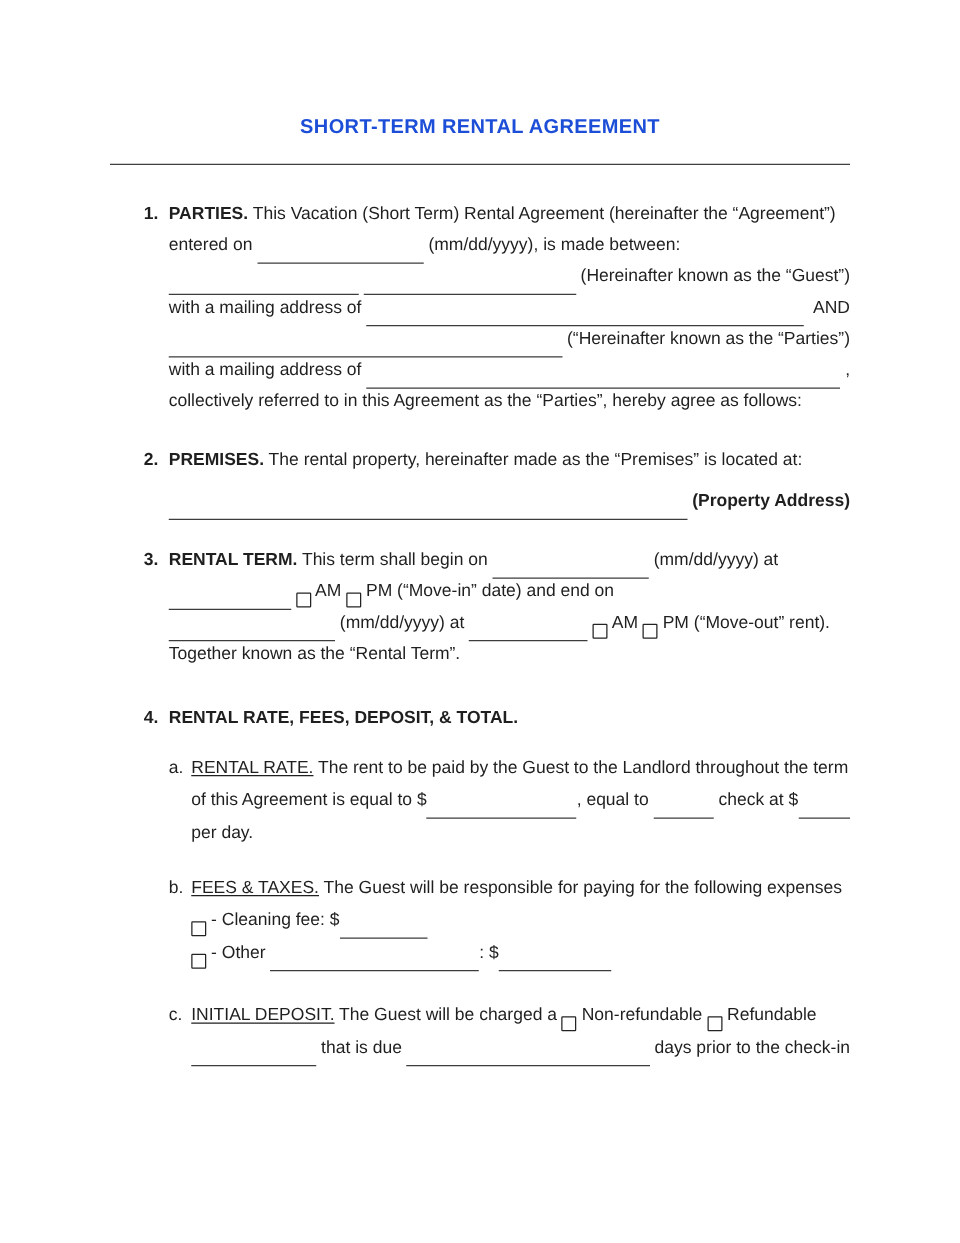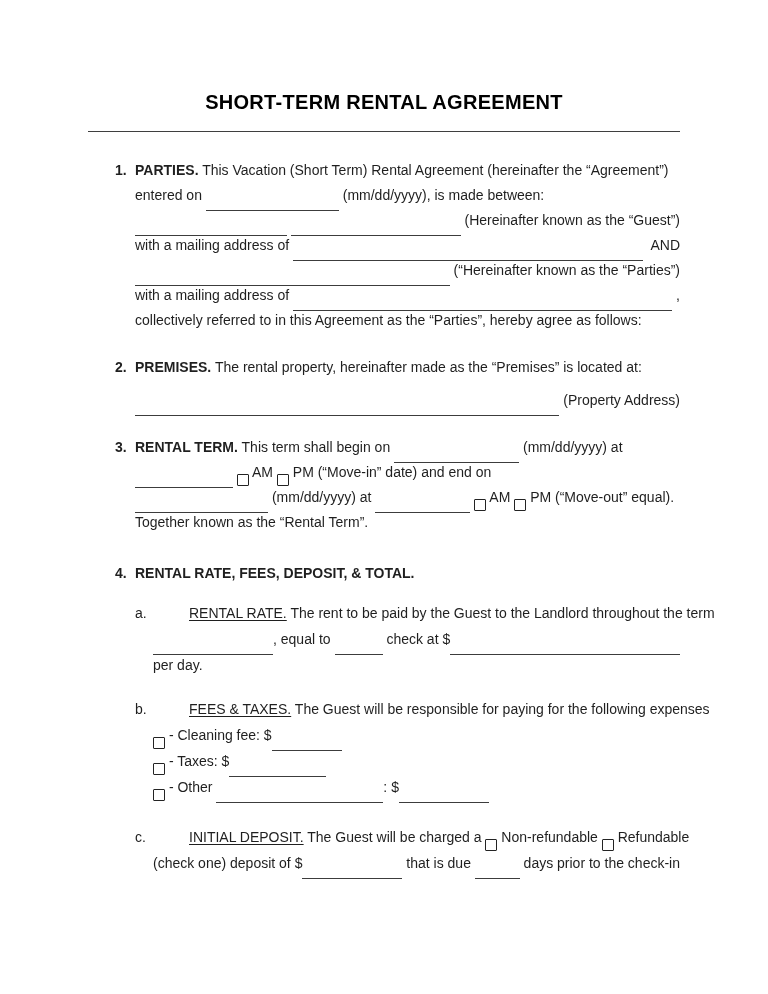--- a/index.html
+++ b/index.html
@@ -9,50 +9,50 @@
     font-family:"Liberation Sans", sans-serif;
     font-size:14px;
     color:#1f1f1f;
     overflow:hidden;
   }
   .page { box-sizing:border-box; width:768px; height:994px; padding:0 88px; }
 
   h1.title {
     margin:0; padding-top:88px;
     text-align:center;
-    font-size:20px; font-weight:bold; letter-spacing:.3px;
+    font-size:16px; font-weight:bold; letter-spacing:.3px;
     line-height:28px;
-    color:#000000;
+    color:#1d4ed8;
   }
   .rule { border:none; border-top:1.3px solid #3f3f3f; margin:15px 0 0 0; }
 
   #sections { margin-top:26px; }
 
   .sec { display:flex; }
   .sec + .sec { margin-top:22px; }
   #sections .sec:nth-child(4) { margin-top:26px; }
 
   .num  { flex:none; width:20px; margin-left:27px; font-weight:bold; line-height:25px; }
   .body { flex:1; min-width:0; }
 
   .line { display:flex; align-items:flex-end; white-space:pre; line-height:25px; }
   .line > span { flex:0 0 auto; }
 
   
-  #sections .sec:nth-child(2) .line:nth-child(2) { margin-top:8px; }
+  #sections .sec:nth-child(2) .line:nth-child(2) { margin-top:8px;font-weight:bold; }
 
   .sub { display:flex; }
   .body > .sub:nth-child(2) { margin-top:14px; }
   .body > .sub:nth-child(3) { margin-top:18px; }
   .body > .sub:nth-child(4) { margin-top:24px; }
   .letter { flex:none; width:18px; line-height:26px; }
   .sub .line { line-height:26px; }
 
   .b { font-weight:bold; }
-  .u { text-decoration:underline; text-underline-offset:2px; text-decoration-thickness:1.2px;margin-left:36px; }
+  .u { text-decoration:underline; text-underline-offset:2px; text-decoration-thickness:1.2px; }
 
   .blank {
     display:inline-block; height:0;
     border-bottom:1.3px solid #3c3c3c;
     position:relative; top:3px;
   }
   .blank.fill { flex:1 1 auto; }
 
   .checkbox {
     display:inline-block; width:10px; height:10px;
@@ -85,48 +85,47 @@
         <div class="body">
           <div class="line"><span class="b">PREMISES.</span><span> The rental property, hereinafter made as the “Premises” is located at:</span></div>
           <div class="line"><span class="blank fill"></span><span> (Property Address)</span></div>
         </div>
       </div>
       <div class="sec">
         <span class="num">3.</span>
         <div class="body">
           <div class="line"><span class="b">RENTAL TERM.</span><span> This term shall begin on </span><span class="blank" style="width: 125px;"></span><span> (mm/dd/yyyy) at</span></div>
           <div class="line"><span class="blank" style="width: 98px;"></span><span> </span><span class="checkbox"></span><span> AM </span><span class="checkbox"></span><span> PM (“Move-in” date) and end on</span></div>
-          <div class="line"><span class="blank" style="width: 133px;"></span><span> (mm/dd/yyyy) at </span><span class="blank" style="width: 95px;"></span><span> </span><span class="checkbox"></span><span> AM </span><span class="checkbox"></span><span> PM (“Move-out” equal).</span></div>
+          <div class="line"><span class="blank" style="width: 133px;"></span><span> (mm/dd/yyyy) at </span><span class="blank" style="width: 95px;"></span><span> </span><span class="checkbox"></span><span> AM </span><span class="checkbox"></span><span> PM (“Move-out” rent).</span></div>
           <div class="line"><span>Together known as the “Rental Term”.</span></div>
         </div>
       </div>
       <div class="sec">
         <span class="num">4.</span>
         <div class="body">
           <div class="line"><span class="b">RENTAL RATE, FEES, DEPOSIT, &amp; TOTAL.</span></div>
           <div class="sub">
             <span class="letter">a.</span>
             <div class="body">
               <div class="line"><span class="u">RENTAL RATE.</span><span> The rent to be paid by the Guest to the Landlord throughout the term</span></div>
-              <div class="line"><span class="blank" style="width: 120px;"></span><span>, equal to </span><span class="blank" style="width: 48px;"></span><span> check at $</span><span class="blank fill"></span></div>
+              <div class="line"><span>of this Agreement is equal to $</span><span class="blank" style="width: 120px;"></span><span>, equal to </span><span class="blank" style="width: 48px;"></span><span> check at $</span><span class="blank fill"></span></div>
               <div class="line"><span>per day.</span></div>
             </div>
           </div>
           <div class="sub">
             <span class="letter">b.</span>
             <div class="body">
               <div class="line"><span class="u">FEES &amp; TAXES.</span><span> The Guest will be responsible for paying for the following expenses</span></div>
               <div class="line"><span class="checkbox"></span><span> - Cleaning fee: $</span><span class="blank" style="width: 70px;"></span></div>
-              <div class="line"><span class="checkbox"></span><span> - Taxes: $</span><span class="blank" style="width: 97px;"></span></div>
               <div class="line"><span class="checkbox"></span><span> - Other </span><span class="blank" style="width: 167px;"></span><span>: $</span><span class="blank" style="width: 90px;"></span></div>
             </div>
           </div>
           <div class="sub">
             <span class="letter">c.</span>
             <div class="body">
               <div class="line"><span class="u">INITIAL DEPOSIT.</span><span> The Guest will be charged a </span><span class="checkbox"></span><span> Non-refundable </span><span class="checkbox"></span><span> Refundable</span></div>
-              <div class="line"><span>(check one) deposit of $</span><span class="blank" style="width: 100px;"></span><span> that is due </span><span class="blank fill"></span><span> days prior to the check-in</span></div>
+              <div class="line"><span class="blank" style="width: 100px;"></span><span> that is due </span><span class="blank fill"></span><span> days prior to the check-in</span></div>
             </div>
           </div>
         </div>
       </div>
     </div>
 </main>
 
 </body></html>

